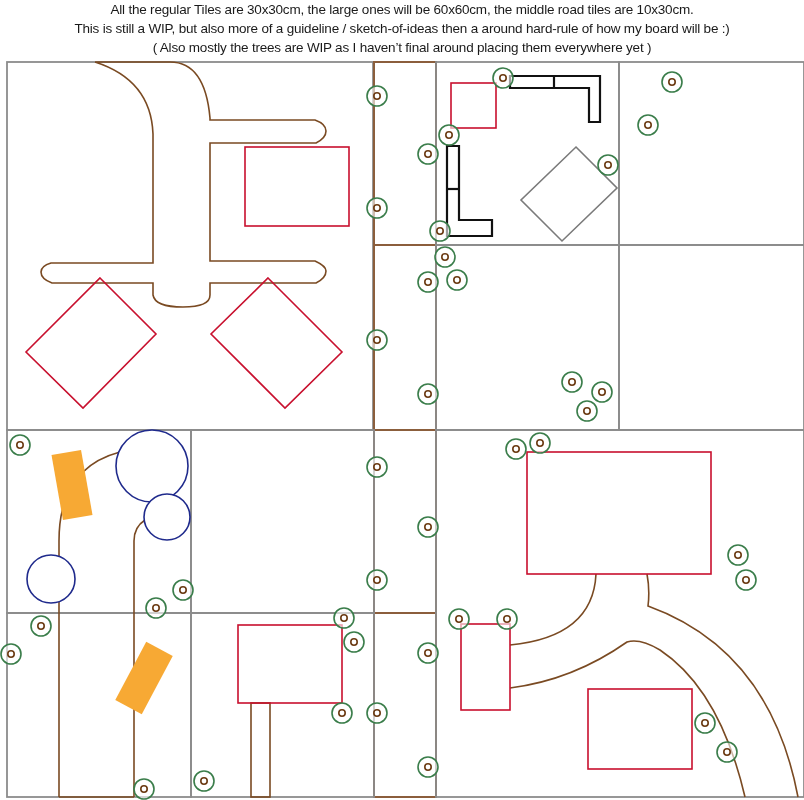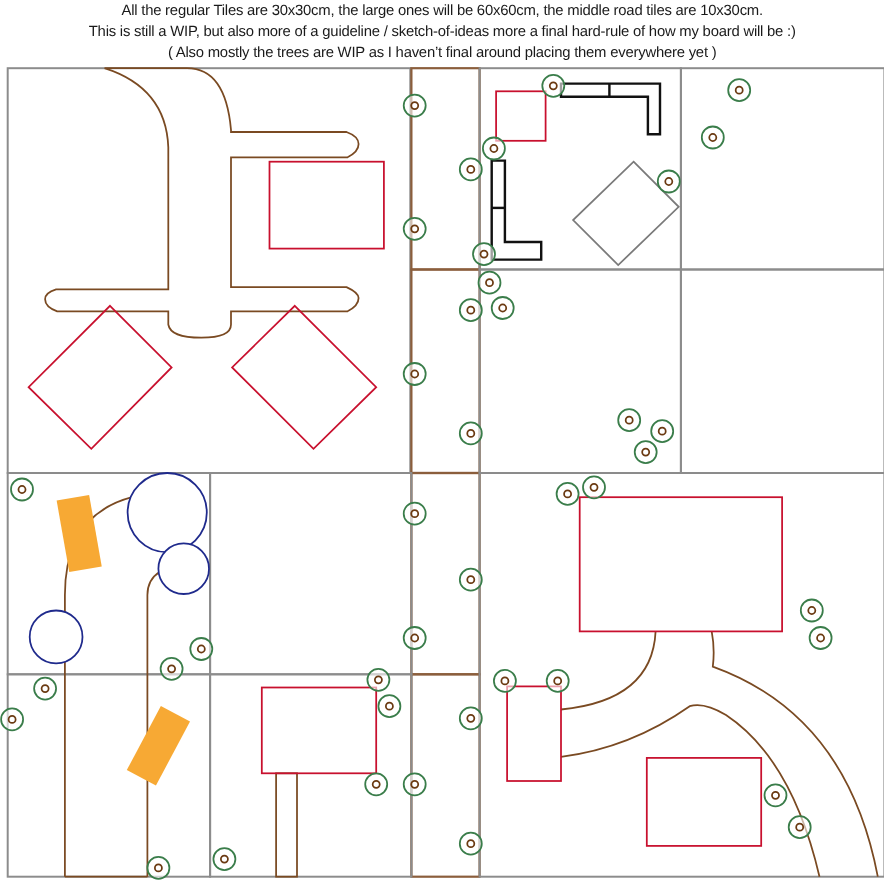--- a/index.html
+++ b/index.html
@@ -6,21 +6,21 @@
   body { width: 804px; height: 800px; position: relative; overflow: hidden; font-family: "Liberation Sans", sans-serif; }
   .caption { position: absolute; left: 0; top: 0; width: 804px; text-align: center; font-size: 13.5px; line-height: 19px; color: #1a1a1a; letter-spacing: -0.2px; padding-top: 0px; font-family: "Liberation Sans", sans-serif; }
   .caption div { white-space: nowrap; }
   svg#board { position: absolute; left: 0; top: 0; }
 </style>
 </head>
 <body>
 
 <div class="caption">
   <div>All the regular Tiles are 30x30cm, the large ones will be 60x60cm, the middle road tiles are 10x30cm.</div>
-  <div>This is still a WIP, but also more of a guideline / sketch-of-ideas more a final hard-rule of how my board will be :)</div>
+  <div>This is still a WIP, but also more of a guideline / sketch-of-ideas then a around hard-rule of how my board will be :)</div>
   <div>( Also mostly the trees are WIP as I haven’t final around placing them everywhere yet )</div>
 </div>
 
 <svg id="board" width="804" height="800" viewBox="0 0 804 800" xmlns="http://www.w3.org/2000/svg">
   <g id="tiles-layer">
       <rect x="7" y="62" width="366" height="368" fill="none" stroke="#8c8c8c" stroke-width="1.8"></rect>
       <rect x="374" y="62" width="62" height="183" fill="none" stroke="#8b5e3c" stroke-width="2"></rect>
       <rect x="374" y="245" width="62" height="185" fill="none" stroke="#8b5e3c" stroke-width="2"></rect>
       <rect x="374" y="430" width="62" height="183" fill="none" stroke="#8b5e3c" stroke-width="2"></rect>
       <rect x="374" y="613" width="62" height="184" fill="none" stroke="#8b5e3c" stroke-width="2"></rect>

